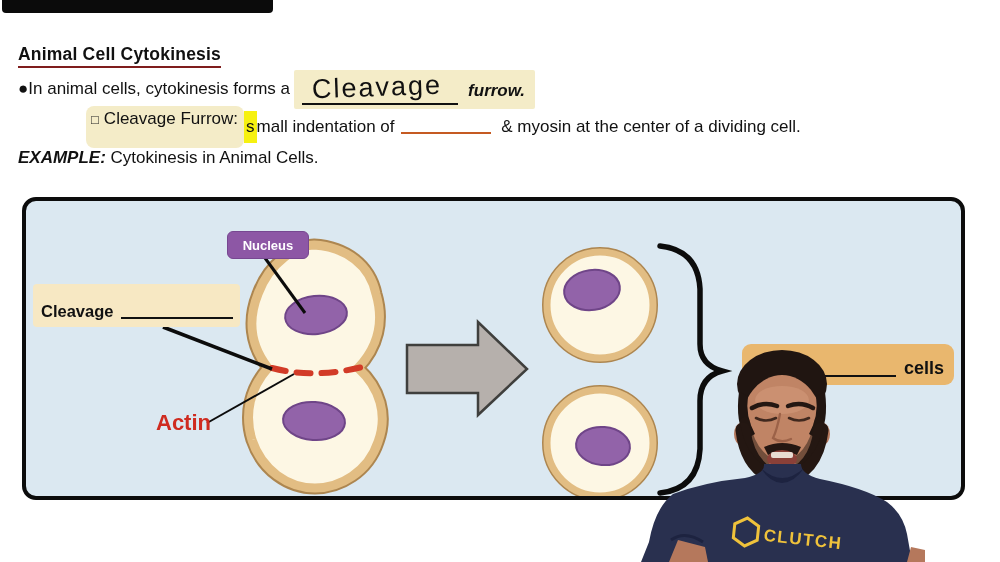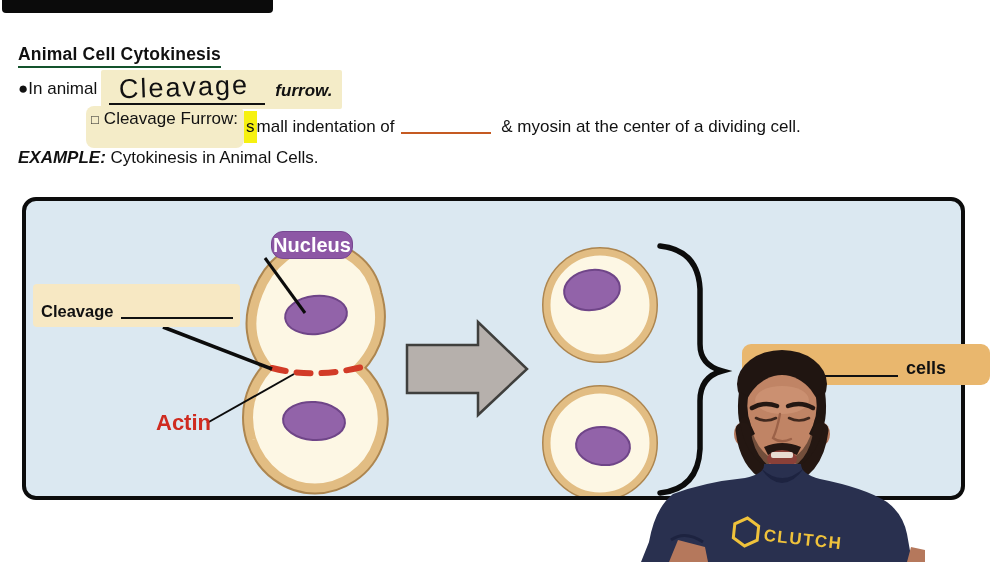--- a/index.html
+++ b/index.html
@@ -5,21 +5,21 @@
   * { margin:0; padding:0; box-sizing:border-box; }
   html,body { width:1000px; height:562px; background:#fff; overflow:hidden;
               font-family:"Liberation Sans", sans-serif; color:#111; }
   .abs { position:absolute; }
 
   
   #topbar { left:2px; top:0; width:271px; height:13px; background:#0b0b0b; border-radius:0 0 4px 4px; }
 
   
   #title { left:18px; top:44px; font-size:17.5px; font-weight:bold;
-           border-bottom:2px solid #14532d; padding-bottom:1px; letter-spacing:.2px; }
+           border-bottom:2px solid #7f1d1d; padding-bottom:1px; letter-spacing:.2px; }
 
   .textline { display:flex; align-items:center; font-size:17px; white-space:pre; }
   #line1 { left:18px; top:68px; height:42px; }
   #line2 { left:86px; top:112px; height:30px; }
   #line3 { left:18px; top:146px; height:24px; }
 
   .cream { background:#f4ecc8; }
   #ans-box { display:inline-flex; align-items:baseline; padding:2px 10px 4px 8px; margin-left:4px; border-radius:2px; }
   #ans-underline { display:inline-block; border-bottom:2.5px solid #111; padding:0 16px 0 10px; margin-right:10px; }
   #ans-hand { display:inline-block; font-size:27px; letter-spacing:2px; transform:rotate(-2deg); font-weight:500; }
@@ -31,43 +31,43 @@
   #yellow-s { background:#f6f110; padding:6px 2px; }
   .blank-orange { display:inline-block; width:90px; border-bottom:2px solid #c55a22; height:14px; margin:0 6px; }
   #microfil { color:#c2571f; font-weight:bold; }
 
   
   #frame { left:22px; top:197px; width:943px; height:303px; background:#dbe8f1;
            border:4px solid #0c0c0c; border-radius:14px; }
   #frame svg.scene { position:absolute; left:0; top:0; }
 
   #nucleus-badge { left:201px; top:30px; width:82px; height:28px; background:#8d57a5;
-                   border:1.5px solid #774791; border-radius:12px; color:#fff; font-weight:bold;
-                   font-size:20px; display:flex; align-items:center; justify-content:center;margin-left:44px; }
+                   border:1.5px solid #774791; border-radius:6px; color:#fff; font-weight:bold;
+                   font-size:13px; display:flex; align-items:center; justify-content:center; }
   #cleavage-box { left:7px; top:83px; width:207px; height:43px; background:#f7e8c3; border-radius:4px;
                   display:flex; align-items:flex-end; padding:0 6px 8px 8px; }
   #cleavage-box .lbl { font-size:16.5px; font-weight:bold; margin-right:8px; line-height:1; }
   #cleavage-blank { display:inline-block; width:112px; border-bottom:2.5px solid #111; height:10px; }
   #actin-label { left:130px; top:209px; color:#cf2b20; font-weight:bold; font-size:22px; }
-  #cells-box { left:716px; top:143px; width:248px; height:41px; background:#e9b76e; border-radius:9px;
+  #cells-box { left:716px; top:143px; width:212px; height:41px; background:#e9b76e; border-radius:9px;
                display:flex; align-items:flex-end; padding:0 10px 8px 10px; }
   #cells-blank { display:inline-block; width:146px; border-bottom:2.5px solid #111; height:10px; margin-right:8px; }
   #cells-box .lbl { font-size:18px; font-weight:bold; line-height:1; }
 
   #person { left:625px; top:342px; width:300px; height:220px; z-index:6; }
 </style>
 </head>
 <body>
 
 <div id="topbar" class="abs"></div>
 
 <div id="title" class="abs">Animal Cell Cytokinesis</div>
 
 <div id="line1" class="abs textline">
-  <span>●</span><span>In </span><span class="ital">animal</span>
+  <span>●</span><span>In </span><span class="ital">animal</span><span> cells, cytokinesis forms a</span>
   <span id="ans-box" class="cream">
     <span id="ans-underline"><span id="ans-hand">Cleavage</span></span>
     <span class="bold"><span>furrow</span><span>.</span></span>
   </span>
 </div>
 
 <div id="line2" class="abs textline">
   <span id="term-box" class="cream"><span id="sq-bullet">□</span><span>Cleavage Furrow:</span></span><span id="yellow-s">s</span><span>mall indentation of</span><span class="blank-orange"></span><span> &amp; </span><span class="ital">myosin</span><span> at the center of a dividing cell.</span>
 </div>
 

